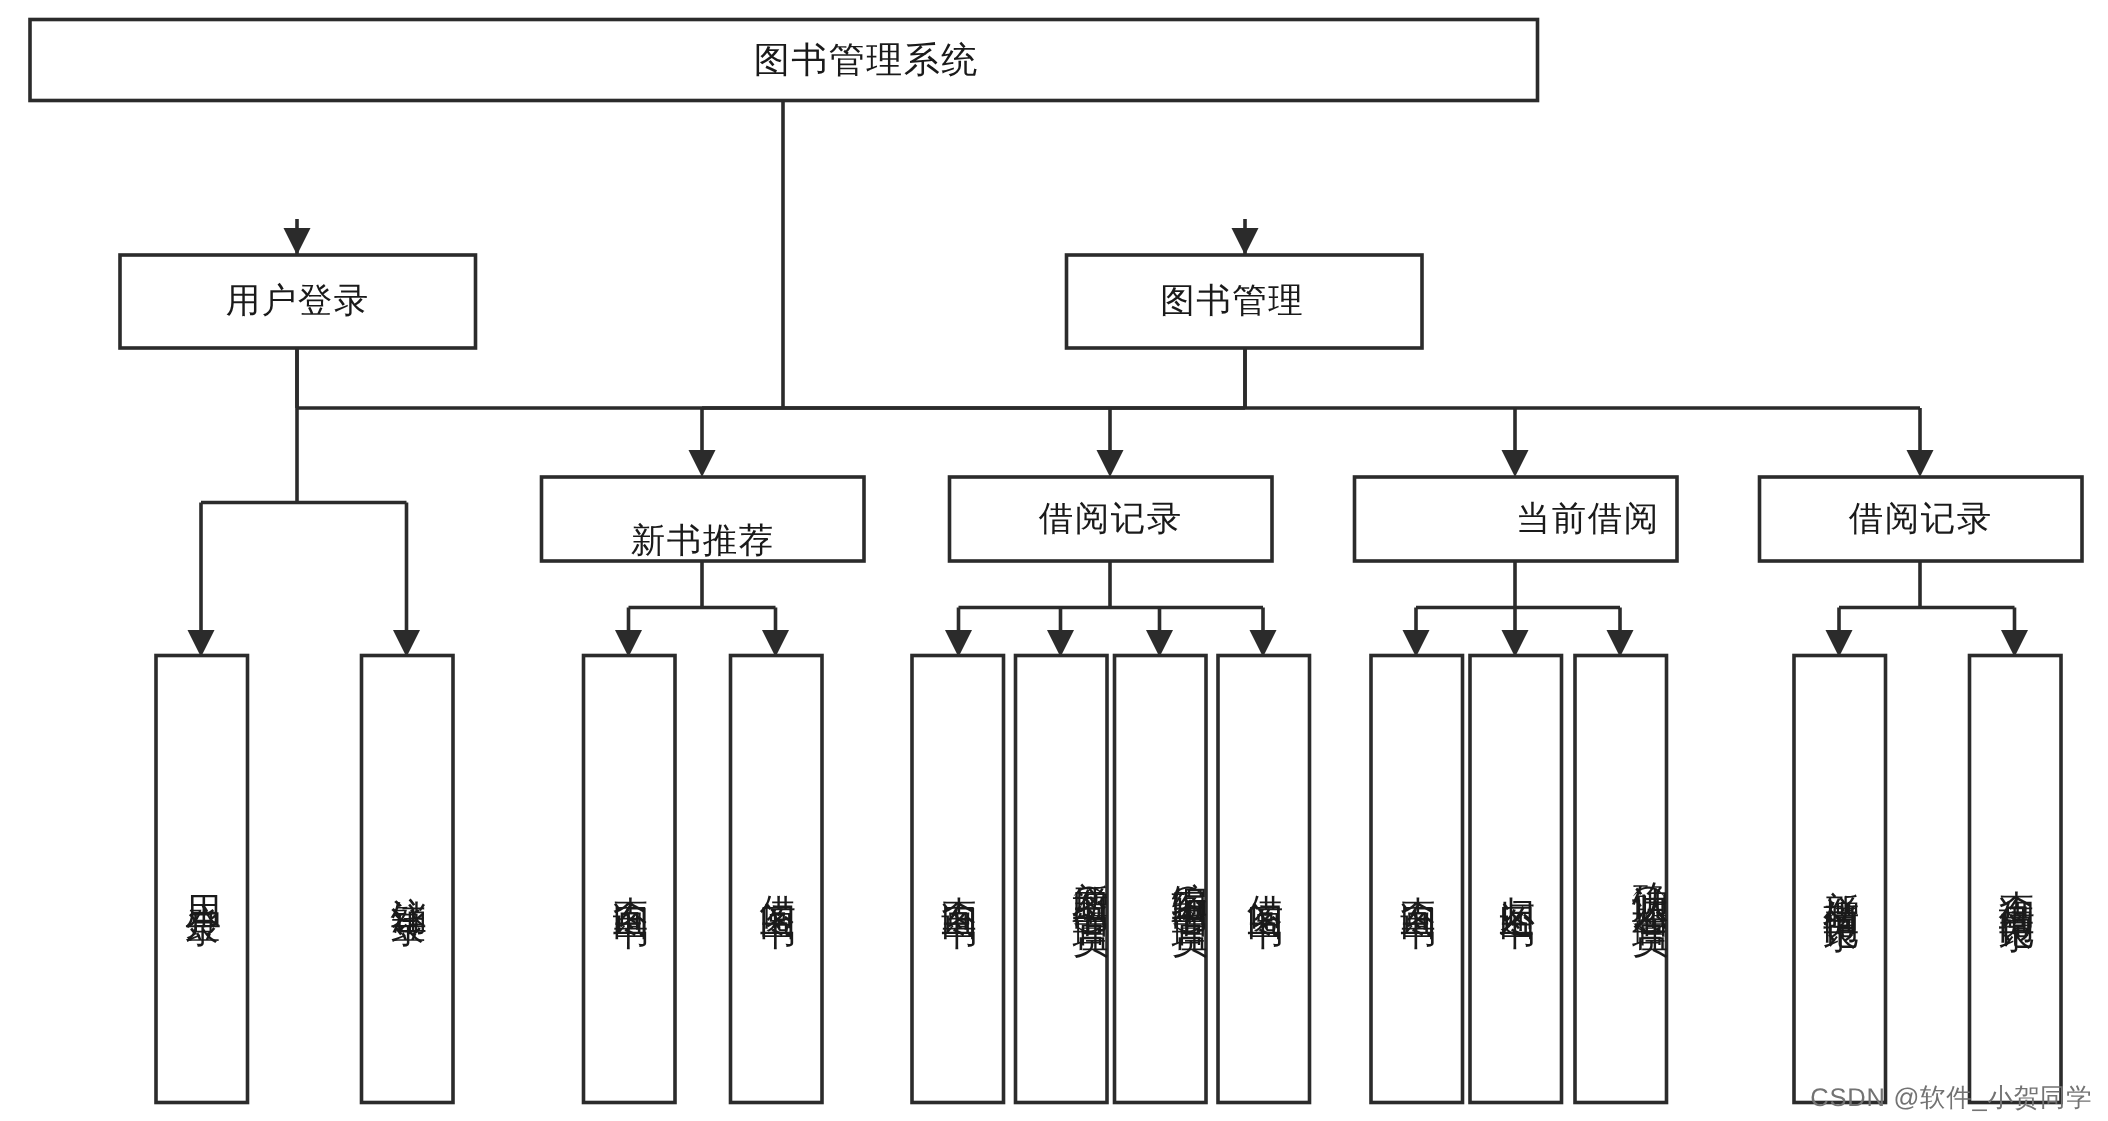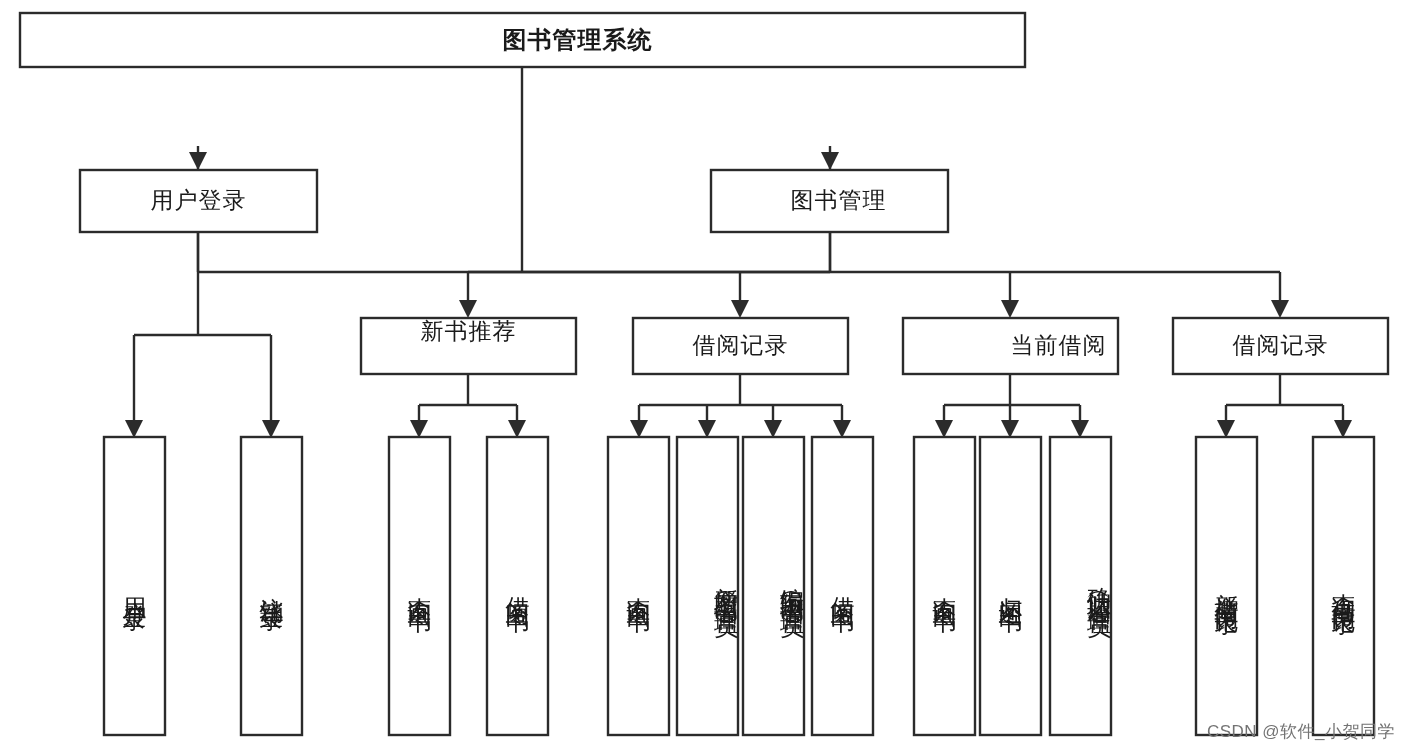--- a/index.html
+++ b/index.html
@@ -195,26 +195,26 @@
 
     <rect class="node-box" x="914" y="437" width="61" height="298"></rect>
     <rect class="node-box" x="980" y="437" width="61" height="298"></rect>
     <rect class="node-box" x="1050" y="437" width="61" height="298"></rect>
 
     <rect class="node-box" x="1196" y="437" width="61" height="298"></rect>
     <rect class="node-box" x="1313" y="437" width="61" height="298"></rect>
 
   </svg>
 
-  <div class="node-label root" style="left:20px; top:13px; width:1115px; height:54px;font-weight:bold;">图书管理系统</div>
+  <div class="node-label root" style="left:20px; top:13px; width:1115px; height:54px;">图书管理系统</div>
 
   <div class="node-label horizontal" style="left:80px; top:170px; width:237px; height:62px;">用户登录</div>
-  <div class="node-label horizontal" style="left:720px; top:170px; width:237px; height:62px;">图书管理</div>
-
-  <div class="node-label horizontal" style="left:361px; top:304px; width:215px; height:56px;">新书推荐</div>
+  <div class="node-label horizontal" style="left:703px; top:170px; width:237px; height:62px;">图书管理</div>
+
+  <div class="node-label horizontal" style="left:361px; top:333px; width:215px; height:56px;">新书推荐</div>
   <div class="node-label horizontal" style="left:633px; top:318px; width:215px; height:56px;">借阅记录</div>
   <div class="node-label horizontal" style="left:903px; top:318px; width:215px; height:56px;margin-left:48px;">当前借阅</div>
   <div class="node-label horizontal" style="left:1173px; top:318px; width:215px; height:56px;border-radius:21px;">借阅记录</div>
 
   <div class="node-label vertical" style="left:104px; top:437px; width:61px; height:298px;">用户登录</div>
   <div class="node-label vertical" style="left:241px; top:437px; width:61px; height:298px;">注销登录</div>
 
   <div class="node-label vertical" style="left:389px; top:437px; width:61px; height:298px;">查询图书</div>
   <div class="node-label vertical" style="left:487px; top:437px; width:61px; height:298px;">借阅图书</div>
 

